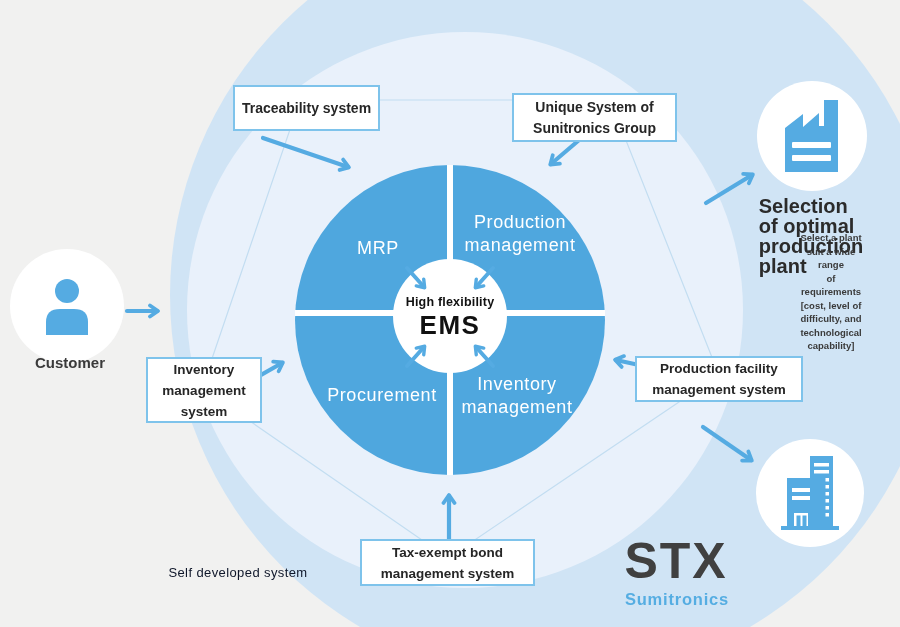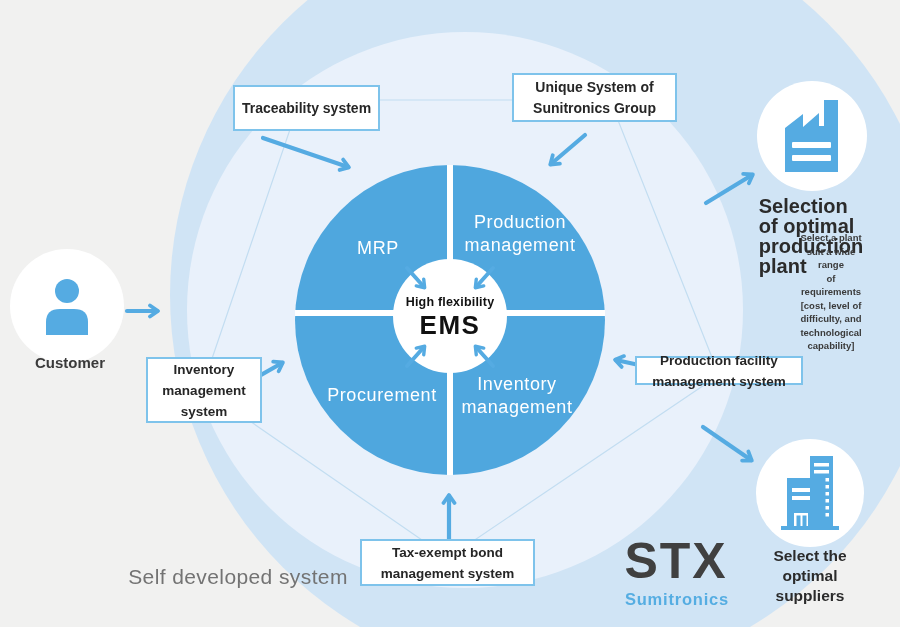--- a/index.html
+++ b/index.html
@@ -29,22 +29,22 @@
   .plant-title{position:absolute;transform:translate(-50%,0);color:#2B2B2B;text-align:left;
     font-size:20px;font-weight:700;line-height:20px;}
   .plant-caption{position:absolute;transform:translate(-50%,0);color:#3A3A3A;text-align:center;
     font-size:9.5px;font-weight:700;line-height:13.5px;}
   .suppliers-label{position:absolute;transform:translate(-50%,0);color:#2B2B2B;text-align:center;
     font-size:15.5px;font-weight:700;line-height:20px;}
   .logo-main{position:absolute;transform:translate(-50%,0);color:#404040;
     font-size:50px;font-weight:700;letter-spacing:2px;line-height:46px;}
   .logo-sub{position:absolute;transform:translate(-50%,0);color:#55ADE2;
     font-size:16.5px;font-weight:700;letter-spacing:.8px;}
-  .self-dev{position:absolute;transform:translate(-50%,0);color:#737373;
-    font-size:21px;font-weight:400;letter-spacing:.4px;}
+  .self-dev{position:absolute;transform:translate(-50%,0);color:#0f172a;
+    font-size:13px;font-weight:400;letter-spacing:.4px;}
 </style>
 </head>
 <body>
 
 <div class="stage">
 
   <svg class="bglayer" width="900" height="627" viewBox="0 0 900 627">
     <defs>
       <marker id="ah" viewBox="0 0 16 16" refX="11" refY="8" markerWidth="16" markerHeight="16" orient="auto" markerUnits="userSpaceOnUse">
         <polyline points="4,2.5 12,8 4,13.5" fill="none" stroke="#55ABE2" stroke-width="3.8" stroke-linecap="round" stroke-linejoin="round"></polyline>
@@ -89,30 +89,30 @@
   <div class="quad pre" style="left:382px;top:395px;">Procurement</div>
   <div class="quad pre" style="left:517px;top:396px;">Inventory
 management</div>
 
   <div class="hubtag" style="left:450px;top:302px;">High flexibility</div>
   <div class="hubtitle" style="left:450px;top:325px;">EMS</div>
 
   <div class="sysbox" style="left:233px;top:85px;width:147px;height:46px;font-size:14px;">
     <span class="pre">Traceability system</span>
   </div>
-  <div class="sysbox" style="left:512px;top:73px;width:165px;height:49px;font-size:14px;">
+  <div class="sysbox" style="left:512px;top:93px;width:165px;height:49px;font-size:14px;">
     <span class="pre">Unique System of
 Sunitronics Group</span>
   </div>
   <div class="sysbox" style="left:146px;top:357px;width:116px;height:66px;">
     <span class="pre">Inventory
 management
 system</span>
   </div>
-  <div class="sysbox" style="left:635px;top:356px;width:168px;height:29px;">
+  <div class="sysbox" style="left:635px;top:356px;width:168px;height:46px;">
     <span class="pre">Production facility
 management system</span>
   </div>
   <div class="sysbox" style="left:360px;top:539px;width:175px;height:47px;text-align:center;">
     <span class="pre">Tax-exempt bond
 management system</span>
   </div>
 
   <div class="wcircle" style="left:10px;top:249px;width:114px;height:114px;">
     <svg width="56" height="58" viewBox="0 0 56 58">
@@ -148,20 +148,18 @@
       <rect x="44.5" y="57" width="3.5" height="3.5" fill="#FFFFFF"></rect>
       <rect x="6" y="22" width="28" height="48" fill="#55ABE2"></rect>
       <rect x="11" y="32" width="18" height="4" fill="#FFFFFF"></rect>
       <rect x="11" y="40" width="18" height="4" fill="#FFFFFF"></rect>
       <rect x="13" y="57" width="14" height="13" fill="#FFFFFF"></rect>
       <rect x="15.5" y="59.5" width="4" height="10.5" fill="#55ABE2"></rect>
       <rect x="21.5" y="59.5" width="4" height="10.5" fill="#55ABE2"></rect>
       <rect x="0" y="70" width="58" height="4" fill="#55ABE2"></rect>
     </svg>
   </div>
-  <div class="suppliers-label pre" style="left:810px;top:546px;">Select the optimal
-suppliers</div>
 
   <div class="self-dev" style="left:238px;top:565px;">Self developed system</div>
   <div class="logo-main" style="left:676px;top:538px;">STX</div>
   <div class="logo-sub" style="left:677px;top:590px;text-align:center;">Sumitronics</div>
 
 </div>
 
 </body></html>

